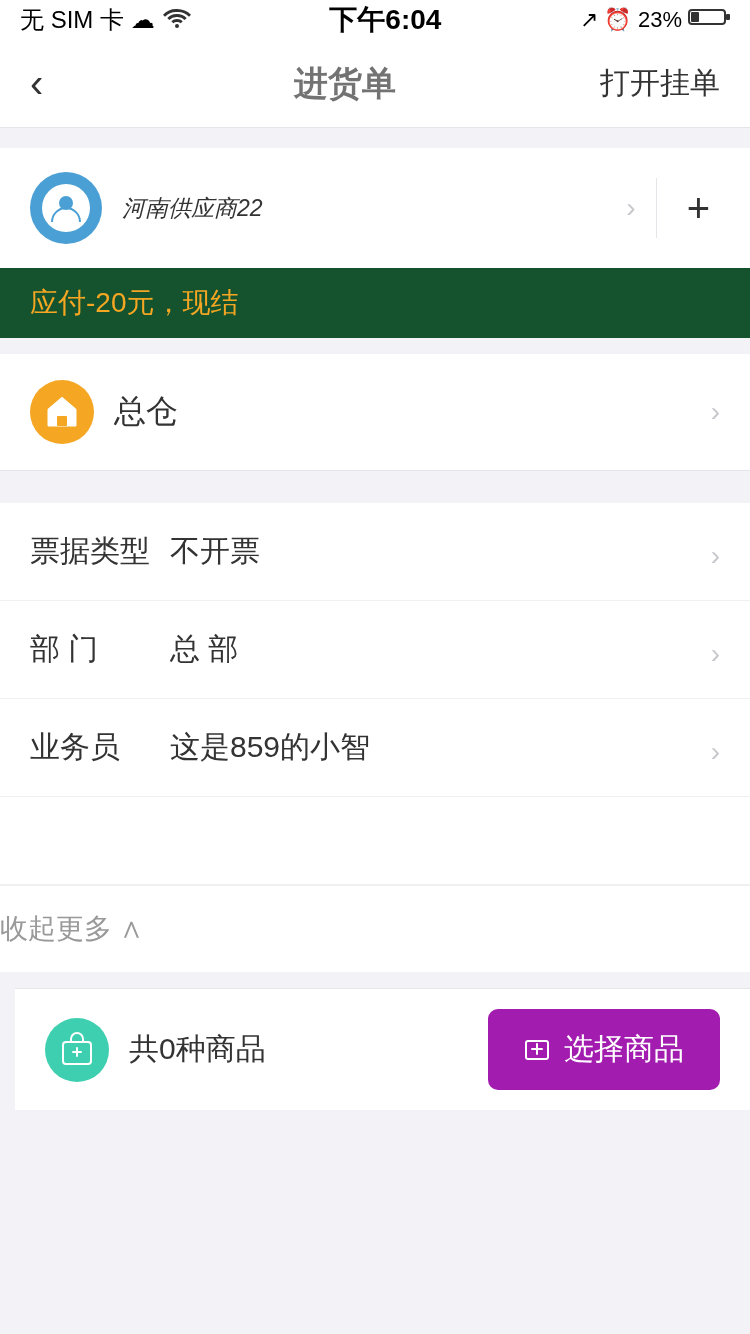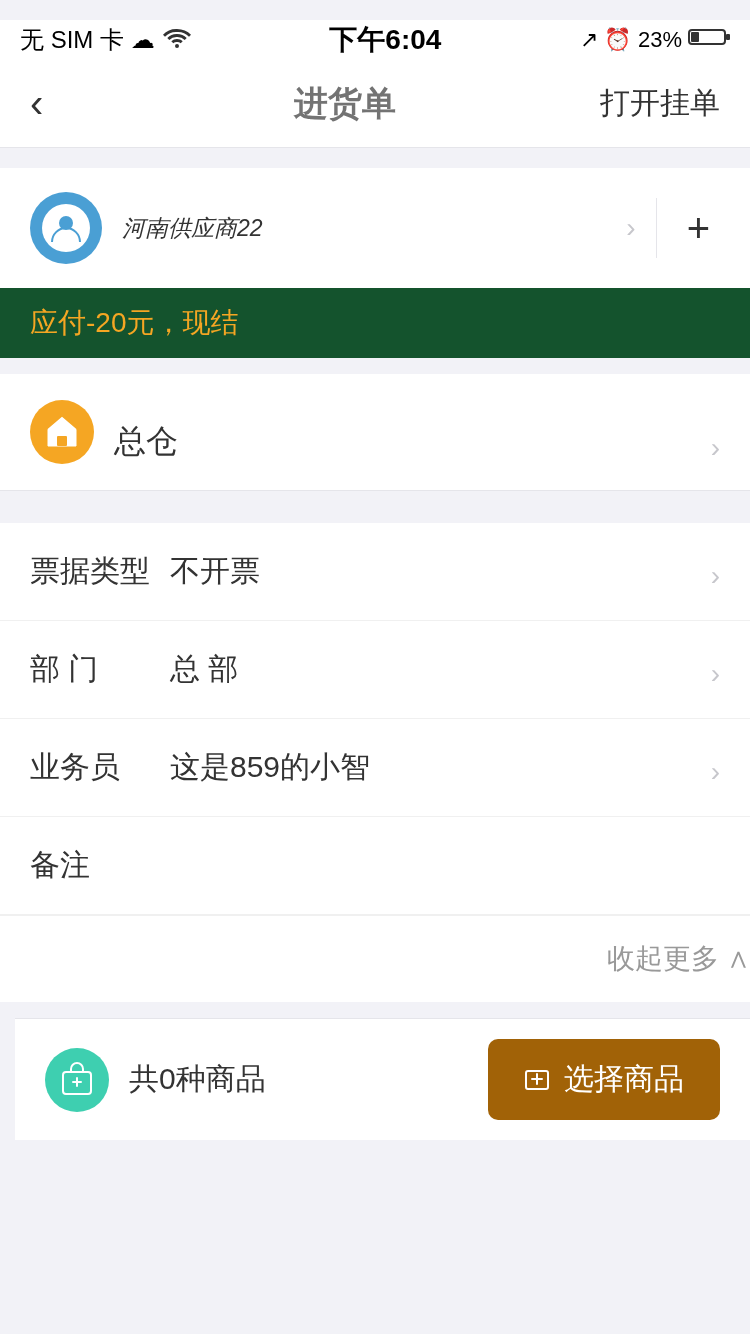--- a/index.html
+++ b/index.html
@@ -15,21 +15,20 @@
     
     .status-bar {
       height: 40px;
       background: #fff;
       display: flex;
       align-items: center;
       justify-content: space-between;
       padding: 0 20px;
       font-size: 24px;
       font-weight: 500;
-      margin-top: 20px;
     }
     .status-left { display: flex; align-items: center; gap: 8px; }
     .status-center { font-size: 28px; font-weight: 600; }
     .status-right { display: flex; align-items: center; gap: 6px; font-size: 22px; }
 
     
     .nav-bar {
       height: 88px;
       background: #fff;
       display: flex;
@@ -129,21 +128,21 @@
 
     
     .section-divider {
       height: 16px;
       background: #f2f2f7;
     }
 
     
     .warehouse-row {
       display: flex;
-      align-items: flex-end;
+      align-items: center;
       padding: 26px 30px;
       background: #fff;
       border-bottom: 1px solid #e5e5ea;
     }
     .warehouse-icon {
       width: 64px;
       height: 64px;
       border-radius: 50%;
       background: #f5a623;
       display: flex;
@@ -189,21 +188,21 @@
     }
     .form-placeholder {
       color: #c7c7cc;
     }
 
     
     .collapse-row {
       background: #fff;
       display: flex;
       align-items: center;
-      justify-content: flex-end;
+      justify-content: flex-start;
       padding: 24px 0;
       border-top: 1px solid #f0f0f0;
       margin-top: 0;
     }
     .collapse-text {
       font-size: 28px;
       color: #999;
     }
 
     
@@ -228,21 +227,21 @@
       font-size: 32px;
       color: #fff;
       flex-shrink: 0;
     }
     .product-count {
       flex: 1;
       font-size: 30px;
       color: #333;
     }
     .select-btn {
-      background: #a16207;
+      background: #a21caf;
       color: #fff;
       border: none;
       border-radius: 10px;
       padding: 20px 36px;
       font-size: 30px;
       display: flex;
       align-items: center;
       gap: 10px;
       cursor: pointer;
     }
@@ -331,21 +330,20 @@
     <span class="row-chevron">›</span>
   </div>
 
   <div class="form-row">
     <span class="form-label">业务员</span>
     <span class="form-value">这是859的小智</span>
     <span class="row-chevron">›</span>
   </div>
 
   <div class="form-row">
-    <span class="form-label">备注</span>
   </div>
 
   <div class="collapse-row">
     <span class="collapse-text">收起更多 ∧</span>
   </div>
 </div>
 
 <div class="bottom-bar">
   <div class="product-icon">
     <svg width="36" height="36" viewBox="0 0 36 36" fill="none">

